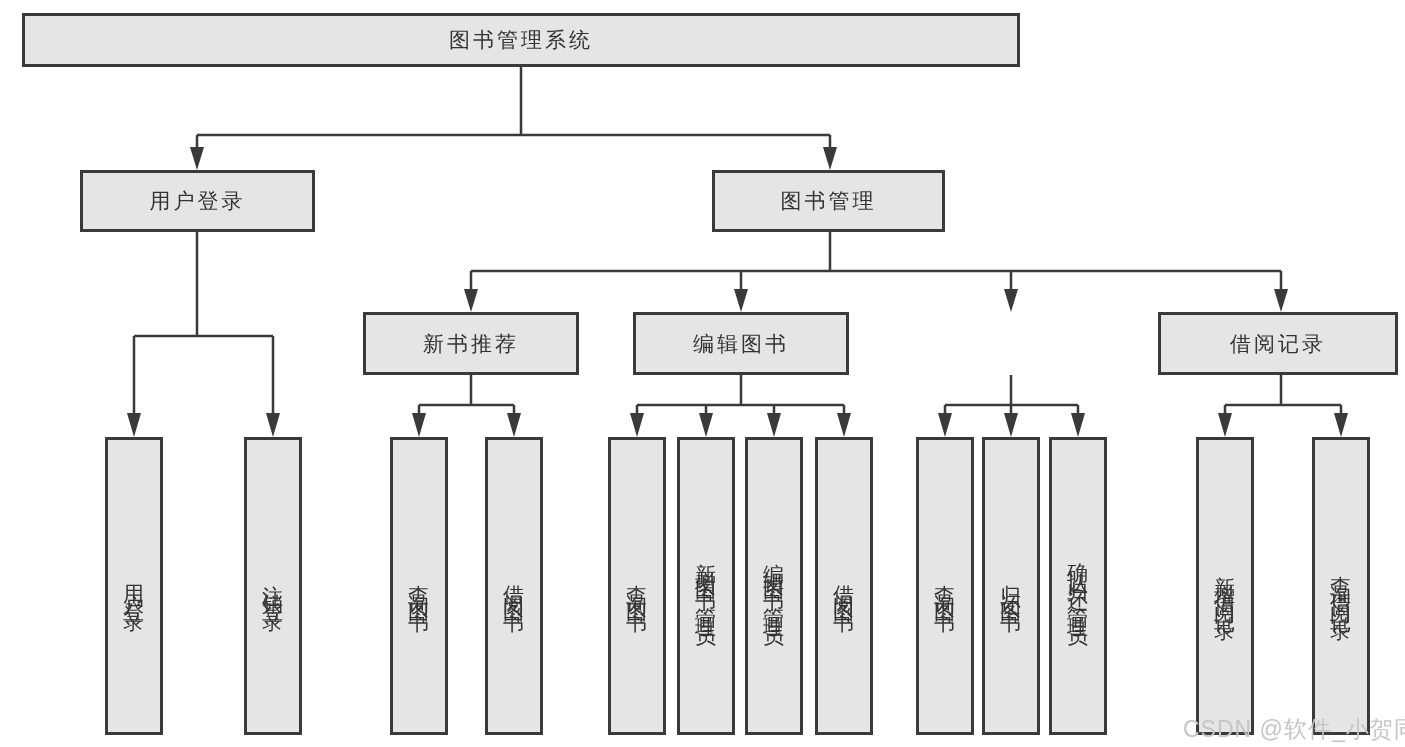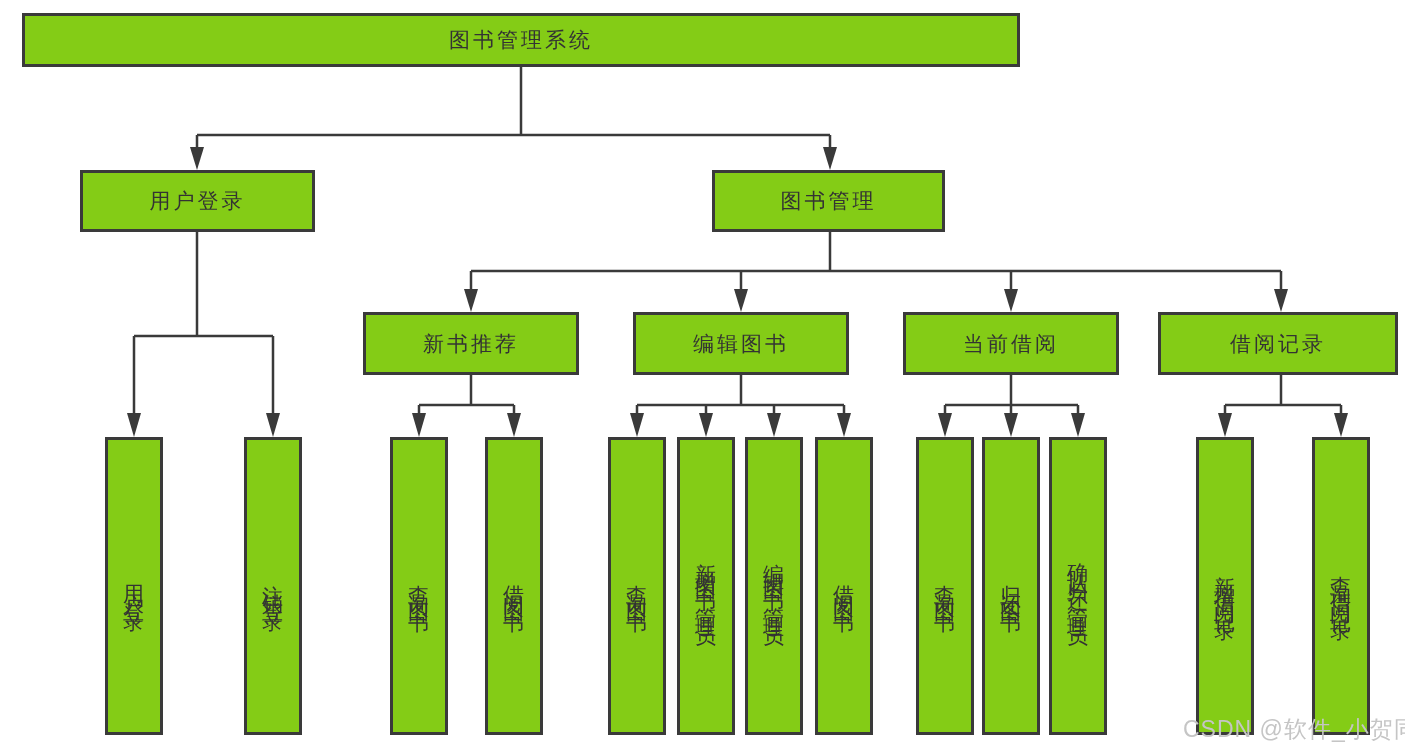--- a/index.html
+++ b/index.html
@@ -1,21 +1,21 @@
 <!DOCTYPE html>
 <html><head>
 <meta charset="utf-8">
 <style>
   html,body{margin:0;padding:0;background:#fff;}
   body{font-family:"Liberation Sans",sans-serif;}
   .stage{position:relative;width:1405px;height:747px;background:#ffffff;overflow:hidden;}
   .wires{position:absolute;left:0;top:0;z-index:1;}
   .box{
     position:absolute;box-sizing:border-box;z-index:2;
-    border:3px solid #3a3a3a;background:#84cc16;color:#333333;
+    border:3px solid #3a3a3a;background:#e5e5e5;color:#333333;
     display:flex;align-items:center;justify-content:center;
   }
   .hbox span{font-size:21px;letter-spacing:3px;white-space:nowrap;}
   .vbox span{
     writing-mode:vertical-rl;text-orientation:mixed;
     font-size:21px;line-height:1;letter-spacing:9px;white-space:nowrap;
   }
   .watermark{
     position:absolute;left:1183px;top:714px;z-index:5;
     font-size:23px;color:#c5c5c5;letter-spacing:1px;white-space:nowrap;
@@ -69,23 +69,20 @@
   <div class="box hbox" style="left:363px;top:312px;width:216px;height:63px">
     <span>新书推荐</span>
   </div>
 
   <div class="box hbox" style="left:712px;top:170px;width:233px;height:62px">
     <span>图书管理</span>
   </div>
   <div class="box hbox" style="left:633px;top:312px;width:216px;height:63px">
     <span>编辑图书</span>
   </div>
-  <div class="box hbox" style="left:903px;top:312px;width:216px;height:63px">
-    <span>当前借阅</span>
-  </div>
   <div class="box hbox" style="left:1158px;top:312px;width:240px;height:63px">
     <span>借阅记录</span>
   </div>
 
   <div class="box vbox" style="left:105px;top:437px;width:58px;height:298px">
     <span>用户登录</span>
   </div>
   <div class="box vbox" style="left:244px;top:437px;width:58px;height:298px">
     <span>注销登录</span>
   </div>

